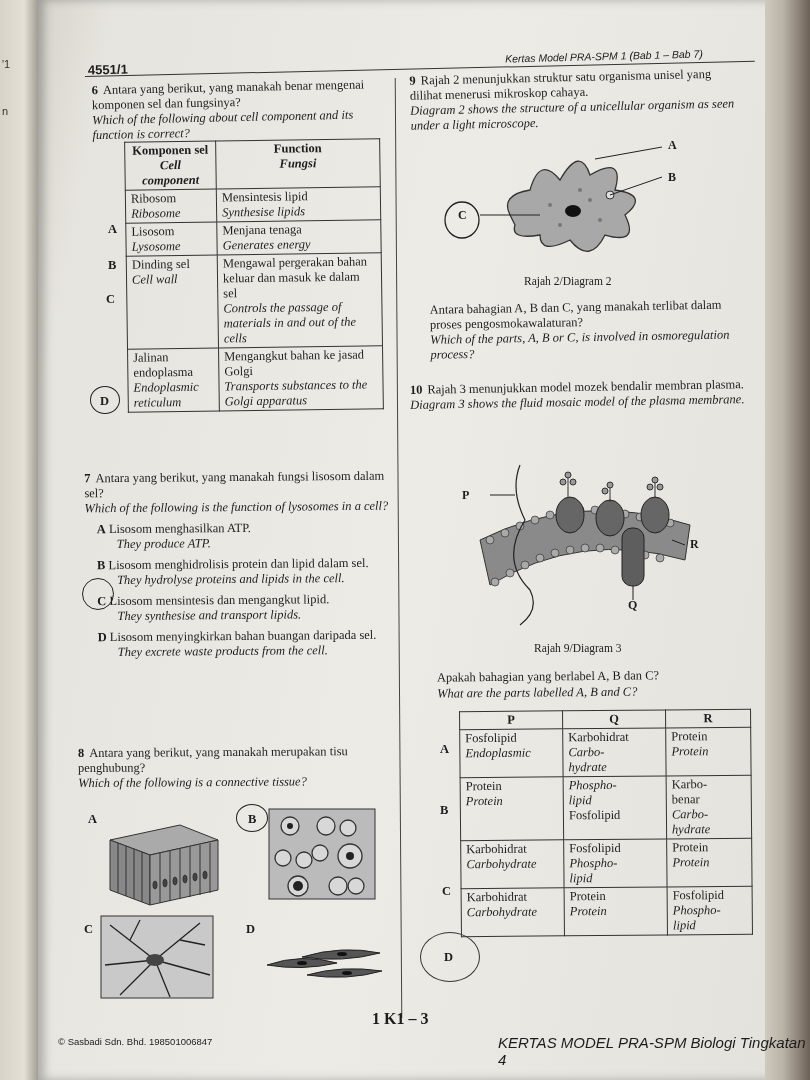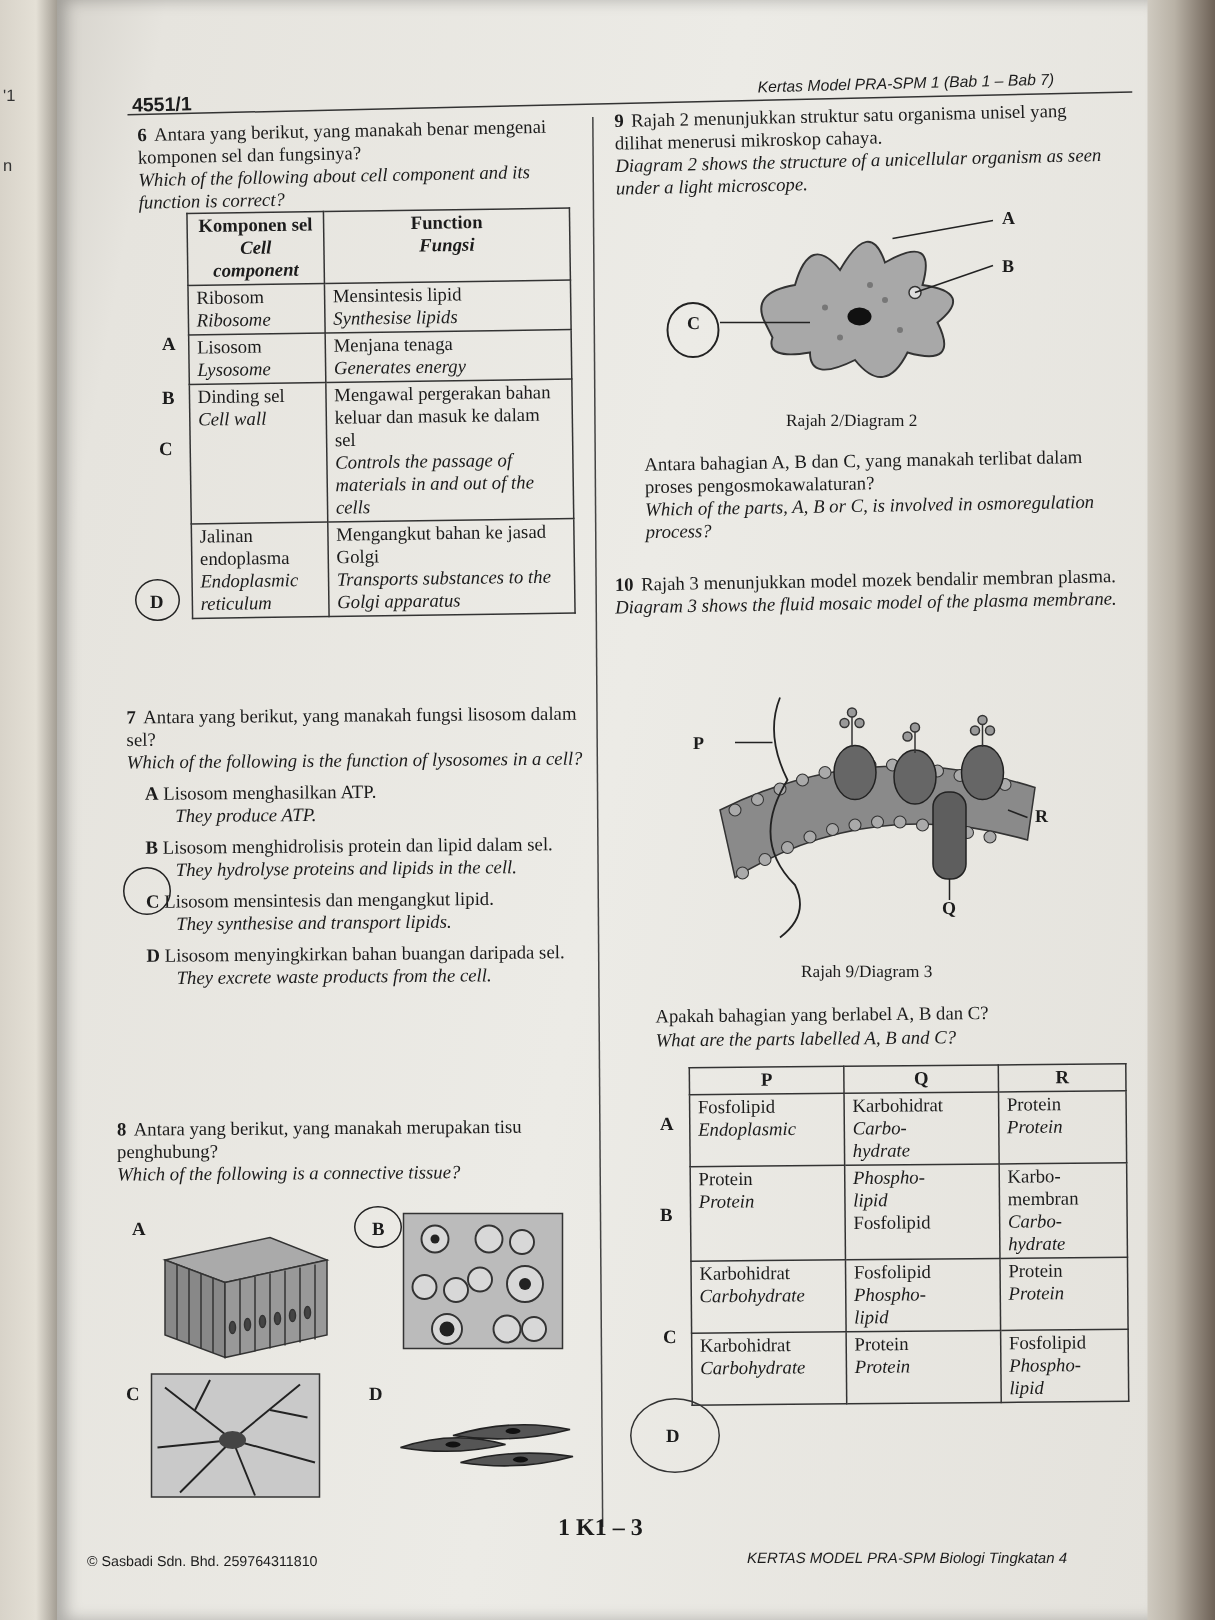--- a/index.html
+++ b/index.html
@@ -45,21 +45,21 @@
     .q7 .opt .en { display:block; margin-left: 20px; }
     .q8 { left: 78px; top: 745px; width: 310px; transform: rotate(-0.4deg);}
     .q10 { left: 410px; top: 380px; width: 335px; transform: rotate(-1deg);}
     .qa { left: 437px; top: 668px; width: 310px; font-size: 12.5px; line-height: 16px; transform: rotate(-0.6deg);}
     .tbl10 { left: 460px; top: 710px; width: 292px; transform: rotate(-0.5deg);}
     .tbl10 th { text-align:center; font-weight: bold; }
     .tbl10 .en { font-style: italic; }
     .footer { font-family: "Liberation Sans", sans-serif; }
     .foot-l { left: 58px; top: 1036px; font-size: 9.5px; }
     .foot-c { left: 372px; top: 1010px; font-size: 16px; font-weight: bold; font-family: "Liberation Serif", serif;}
-    .foot-r { left: 498px; top: 1034px; font-size: 10px; font-style: italic;}
+    .foot-r { left: 498px; top: 1034px; font-size: 15px; font-style: italic;}
     .caption { font-size: 11.5px; font-family: "Liberation Serif", serif; }
     .label-sm { font-size: 12px; font-family:"Liberation Serif", serif; }
   </style>
 </head>
 <body>
 
 <div class="left-page">
   <span class="edge-mark" style="top:58px">'1</span>
   <span class="edge-mark" style="top:105px">n</span>
 </div>
@@ -358,21 +358,21 @@
             <div>Protein</div>
             <div class="en">Protein</div>
           </td>
       <td>
             <div class="en">Phospho-</div>
             <div class="en">lipid</div>
             <div>Fosfolipid</div>
           </td>
       <td>
             <div>Karbo-</div>
-            <div>membran</div>
+            <div>benar</div>
             <div class="en">Carbo-</div>
             <div class="en">hydrate</div>
           </td>
     </tr>
     <tr>
       <td>
             <div>Karbohidrat</div>
             <div class="en">Carbohydrate</div>
           </td>
       <td>
@@ -402,15 +402,15 @@
     </tr>
   </tbody>
     </table>
 </div>
 <span class="abs optletter" style="left:440px;top:742px">A</span>
 <span class="abs optletter" style="left:440px;top:803px">B</span>
 <span class="abs optletter" style="left:442px;top:884px">C</span>
 <span class="abs optletter" style="left:444px;top:950px">D</span>
 <div class="abs circle" style="left:420px;top:932px;width:58px;height:48px;border-color:#333"></div>
 
-<div class="abs footer foot-l">© Sasbadi Sdn. Bhd. 259764311810</div>
+<div class="abs footer foot-l">© Sasbadi Sdn. Bhd. 198501006847</div>
 <div class="abs foot-c">1 K1 – 3</div>
 <div class="abs footer foot-r">KERTAS MODEL PRA-SPM Biologi Tingkatan 4</div>
 
 </body></html>

